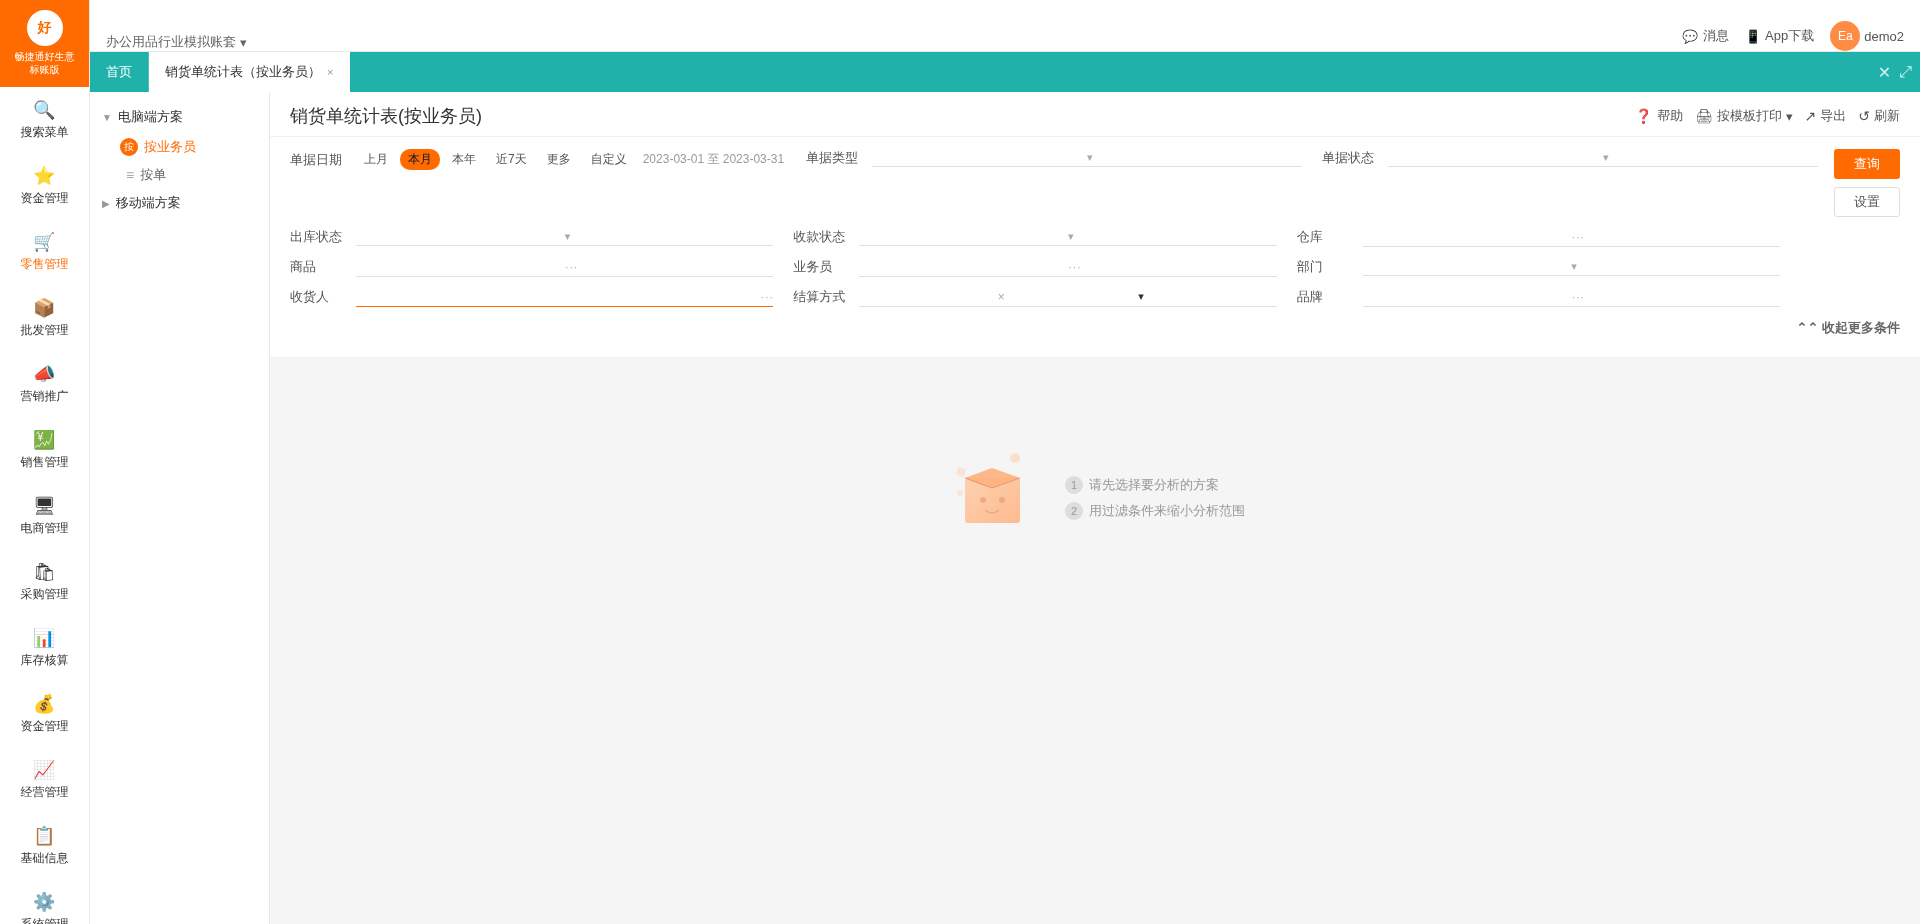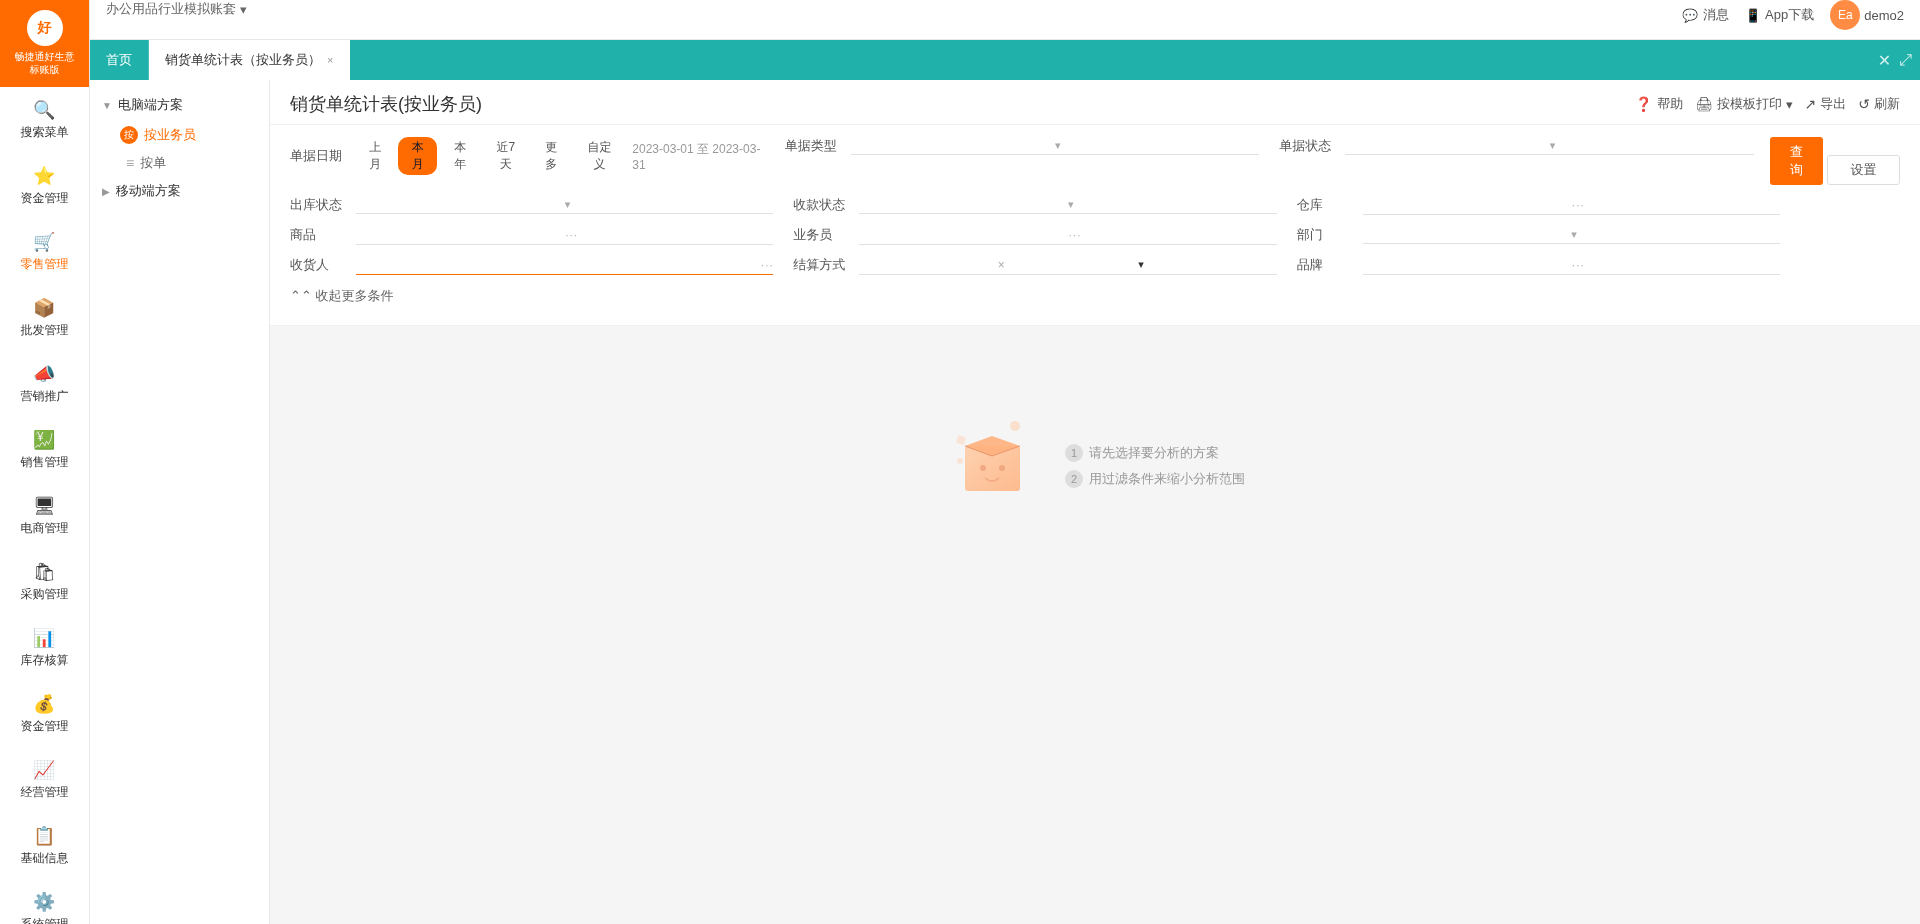--- a/index.html
+++ b/index.html
@@ -51,25 +51,25 @@
     
     .main {
       flex: 1;
       display: flex;
       flex-direction: column;
       overflow: hidden;
     }
 
     
     .topbar {
-      height: 40px;
+      height: 52px;
       background: #fff;
       border-bottom: 1px solid #e8e8e8;
       display: flex;
-      align-items: flex-start;
+      align-items: flex-end;
       justify-content: space-between;
       padding: 0 16px;
     }
     .topbar-left {
       display: flex;
       align-items: center;
       gap: 8px;
       font-size: 13px;
       color: #666;
     }
@@ -286,33 +286,34 @@
       padding: 5px 16px;
       border-radius: 3px;
       font-size: 13px;
       cursor: pointer;
       margin-top: 4px;
       display: block;
       width: 100%;
     }
     .btn-area {
       display: flex;
-      flex-direction: row;
+      flex-direction: column;
       align-items: flex-end;
       gap: 4px;
       margin-left: 16px;
     }
 
     
     .collapse-row {
-      text-align: left;
+      text-align: right;
       padding: 8px 0;
       cursor: pointer;
       font-size: 13px;
       color: #666;
+      font-weight: bold;
     }
 
     
     .empty-state {
       display: flex;
       flex-direction: column;
       align-items: center;
       justify-content: center;
       padding: 80px 20px;
       color: #999;

